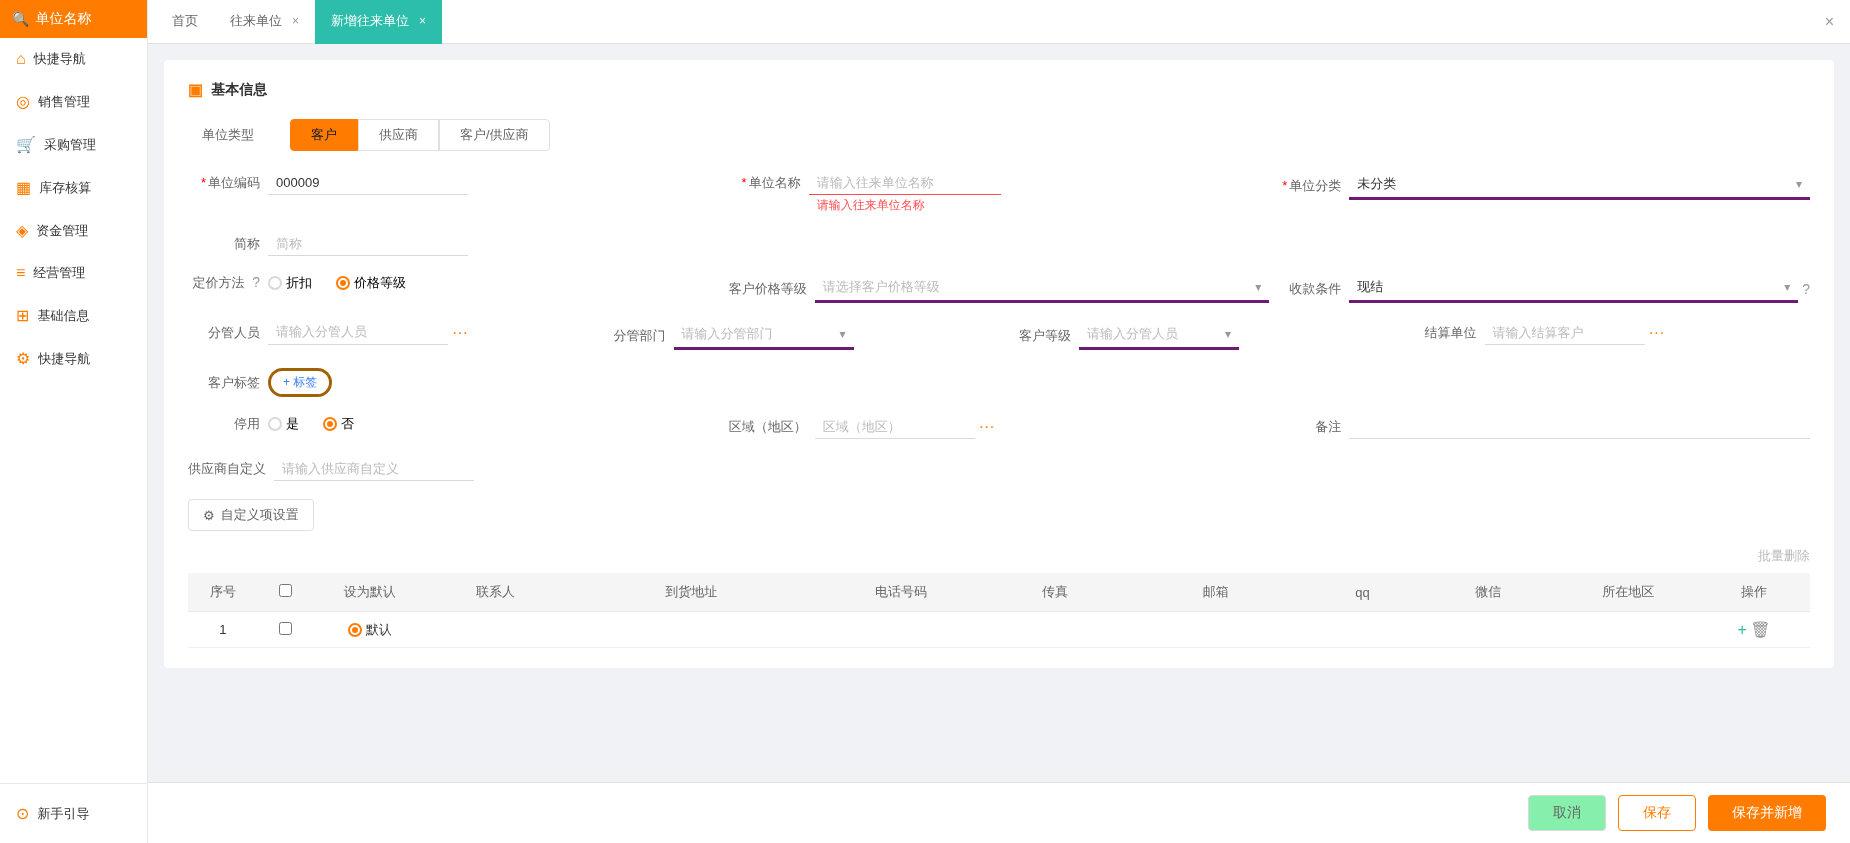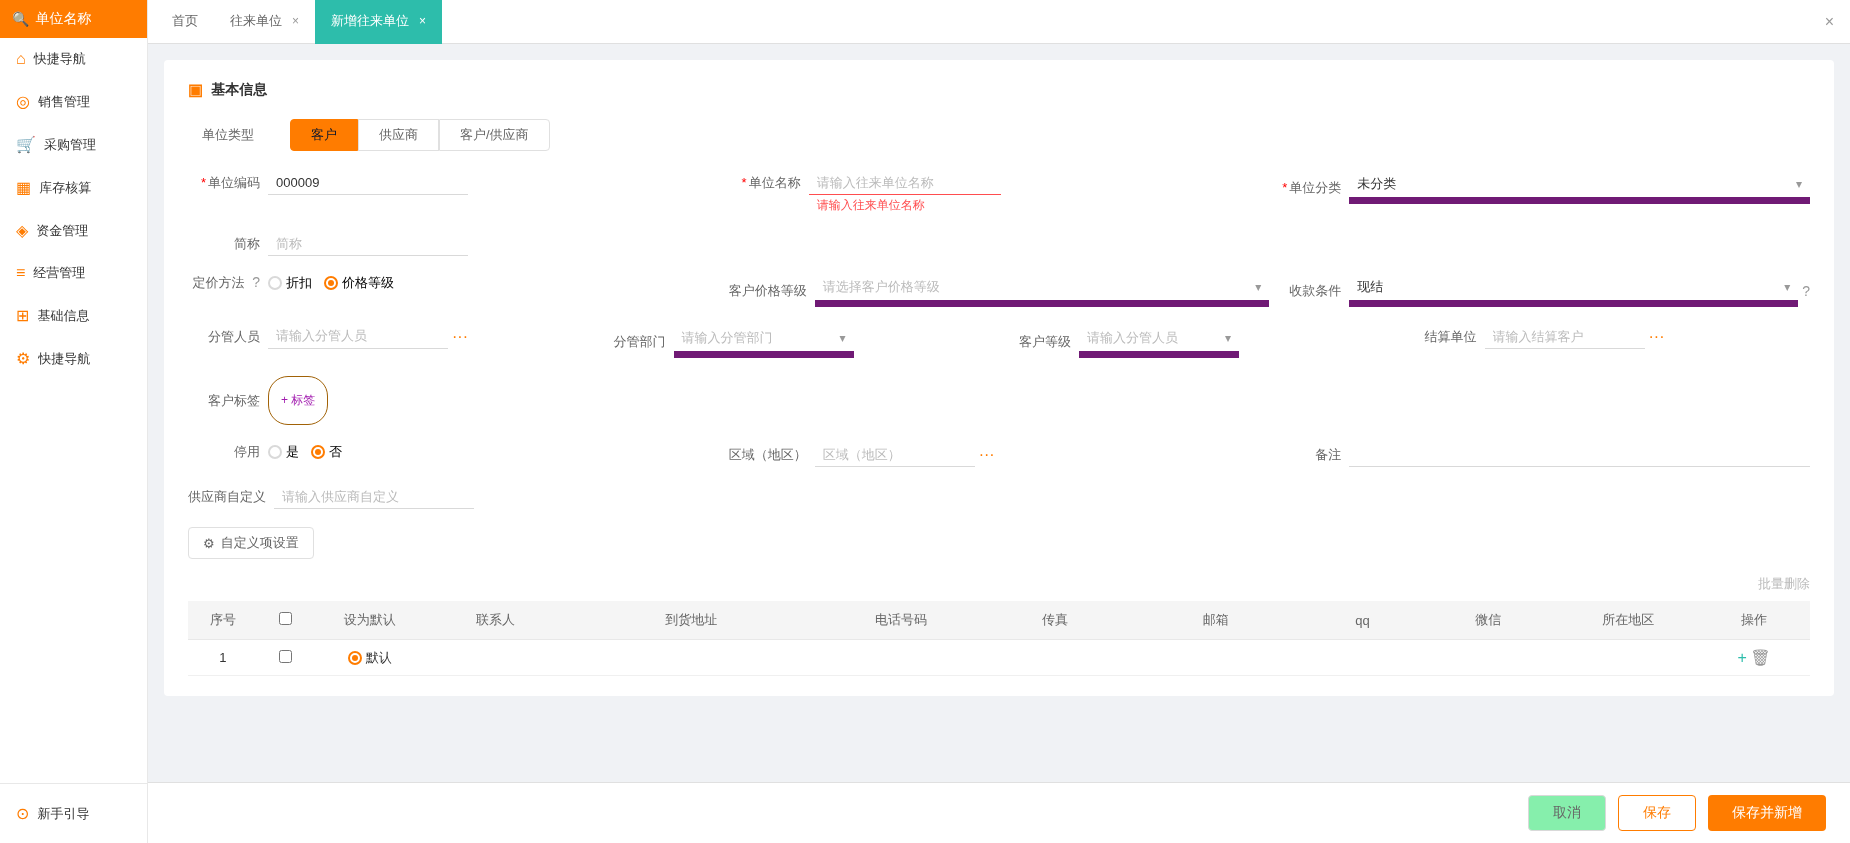--- a/index.html
+++ b/index.html
@@ -160,55 +160,55 @@
       min-width: 160px;
       flex: 1;
     }
     .field-input.error-border { border-bottom: 1px solid #ff4d4f; }
     .field-input::placeholder { color: #bbb; }
     .error-msg { color: #ff4d4f; font-size: 12px; margin-top: 2px; margin-left: 88px; }
 
     .field-select {
       display: flex;
       align-items: center;
-      border-bottom: 7px solid #701a75;
+      border-bottom: 3px solid #701a75;
       padding: 4px 8px;
       font-size: 13px;
       color: #333;
       cursor: pointer;
       min-width: 160px;
       flex: 1;
       justify-content: space-between;
     }
     .field-select .placeholder { color: #bbb; }
     .chevron { color: #999; font-size: 12px; }
 
     
-    .radio-group { display: flex; align-items: flex-end; gap: 12px; }
+    .radio-group { display: flex; align-items: flex-end; gap: 24px; }
     .radio-item { display: flex; align-items: center; gap: 4px; cursor: pointer; font-size: 13px; }
     .radio-circle {
       width: 14px; height: 14px; border-radius: 50%;
       border: 2px solid #d9d9d9;
       display: flex; align-items: center; justify-content: center;
     }
     .radio-circle.checked { border-color: #ff7c00; }
     .radio-circle.checked::after {
       content: ''; width: 6px; height: 6px;
       border-radius: 50%; background: #ff7c00;
     }
 
     
     .dots-btn { color: #ff7c00; cursor: pointer; padding: 0 4px; font-size: 16px; }
 
     
     .tag-btn {
-      border: 1px solid #a16207;
-      color: #a21caf;
+      border: 3px solid #a16207;
+      color: #3b82f6;
       border-radius: 20px;
-      padding: 15px 12px;
+      padding: 3px 12px;
       font-size: 12px;
       cursor: pointer;
       background: #fff;
     }
 
     
     .help-icon { color: #999; font-size: 14px; cursor: pointer; margin-left: 4px; }
 
     
     .table-section { margin-top: 16px; }

